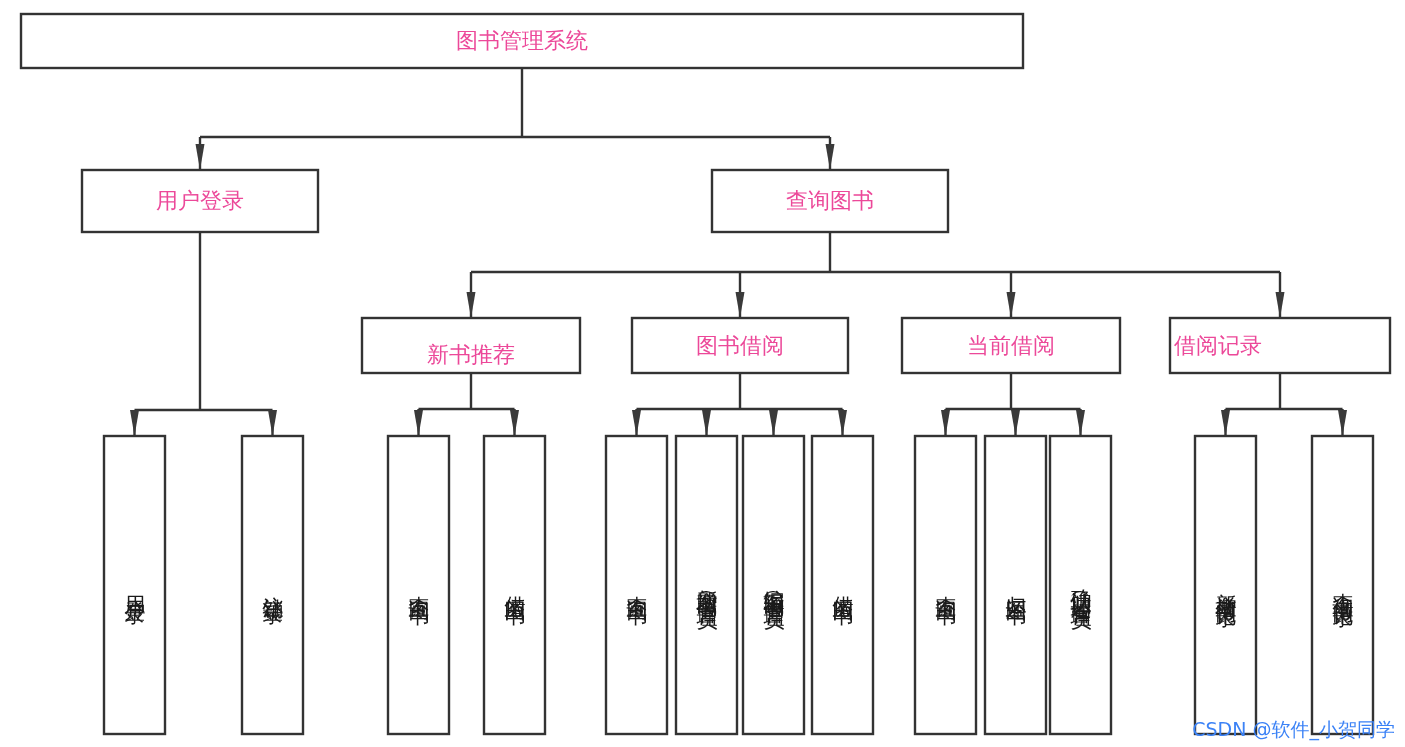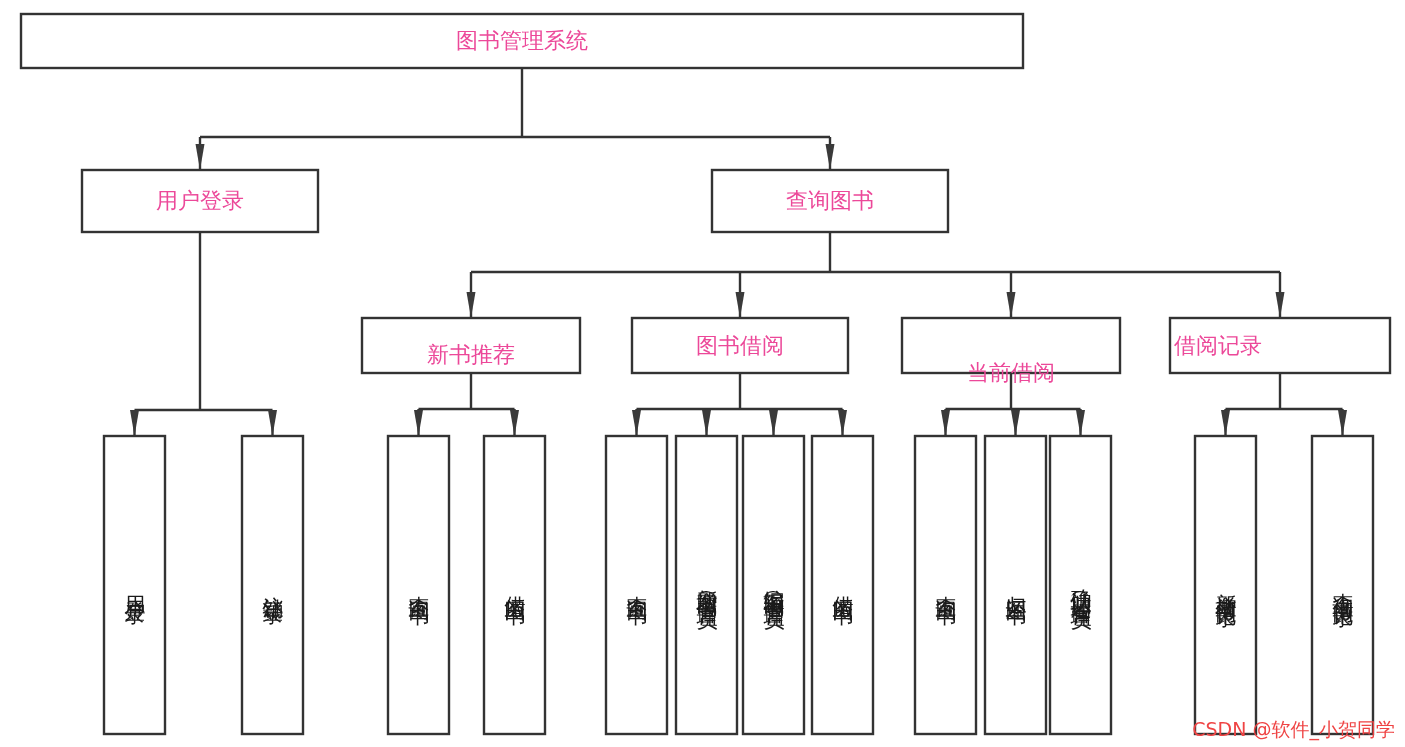--- a/index.html
+++ b/index.html
@@ -68,21 +68,21 @@
     font-size: 22px;
     color: #ec4899;
     white-space: nowrap;
   }
   #watermark {
     position: absolute;
     right: 10px;
     bottom: 4px;
     font-family: "DejaVu Sans", "Liberation Sans", sans-serif;
     font-size: 19px;
-    color: #ef4444;
+    color: #3b82f6;
     white-space: nowrap;
     pointer-events: none;
   }
 </style>
 </head>
 <body>
 
 <div id="diagram-root">
 
   <svg class="flow" viewBox="0 0 1405 747">
@@ -173,21 +173,21 @@
       </div>
       <div class="htext-wrap" style="left: 712px; top: 170px; width: 236px; height: 62px;">
         <span class="htext">查询图书</span>
       </div>
       <div class="htext-wrap" style="left: 362px; top: 318px; width: 218px; height: 73px;">
         <span class="htext">新书推荐</span>
       </div>
       <div class="htext-wrap" style="left: 632px; top: 318px; width: 216px; height: 55px;">
         <span class="htext">图书借阅</span>
       </div>
-      <div class="htext-wrap" style="left: 902px; top: 318px; width: 218px; height: 55px; margin-top: 27px;">
+      <div class="htext-wrap" style="left: 902px; top: 318px; width: 218px; height: 55px;">
         <span class="htext">当前借阅</span>
       </div>
       <div class="htext-wrap" style="left: 1108px; top: 318px; width: 220px; height: 55px;">
         <span class="htext">借阅记录</span>
       </div>
       <div class="vtext-wrap" style="left: 104px; top: 436px; width: 61px; height: 298px;">
         <span class="vtext">用户登录</span>
       </div>
       <div class="vtext-wrap" style="left: 242px; top: 436px; width: 61px; height: 298px;">
         <span class="vtext">注销登录</span>

